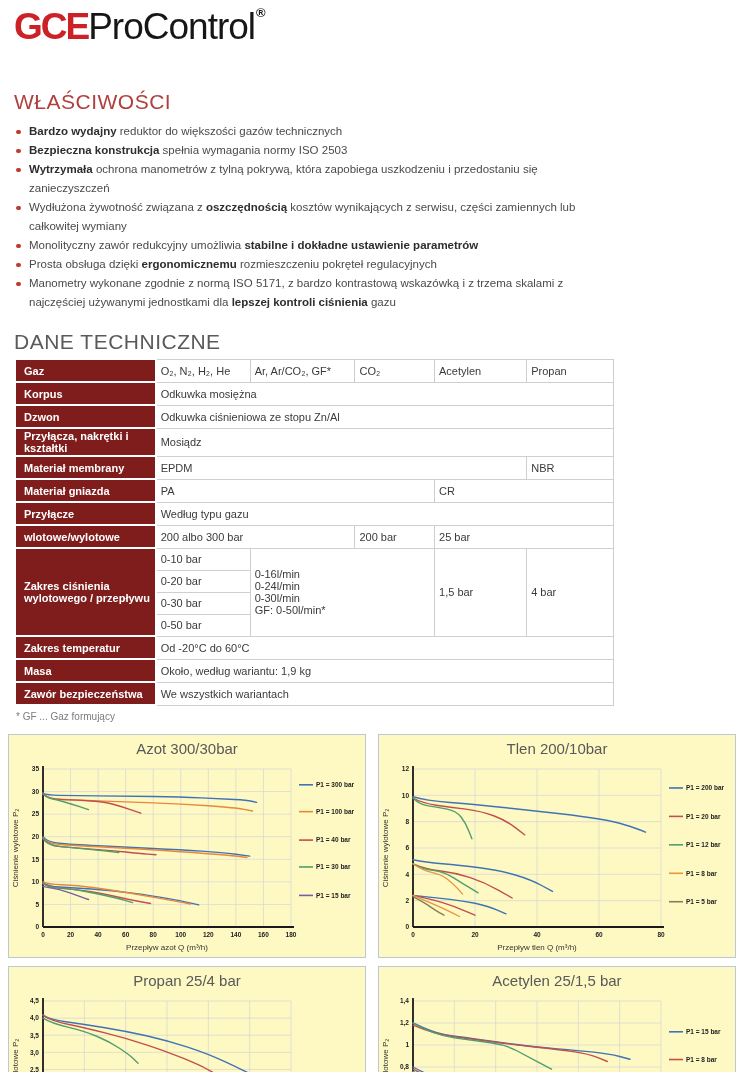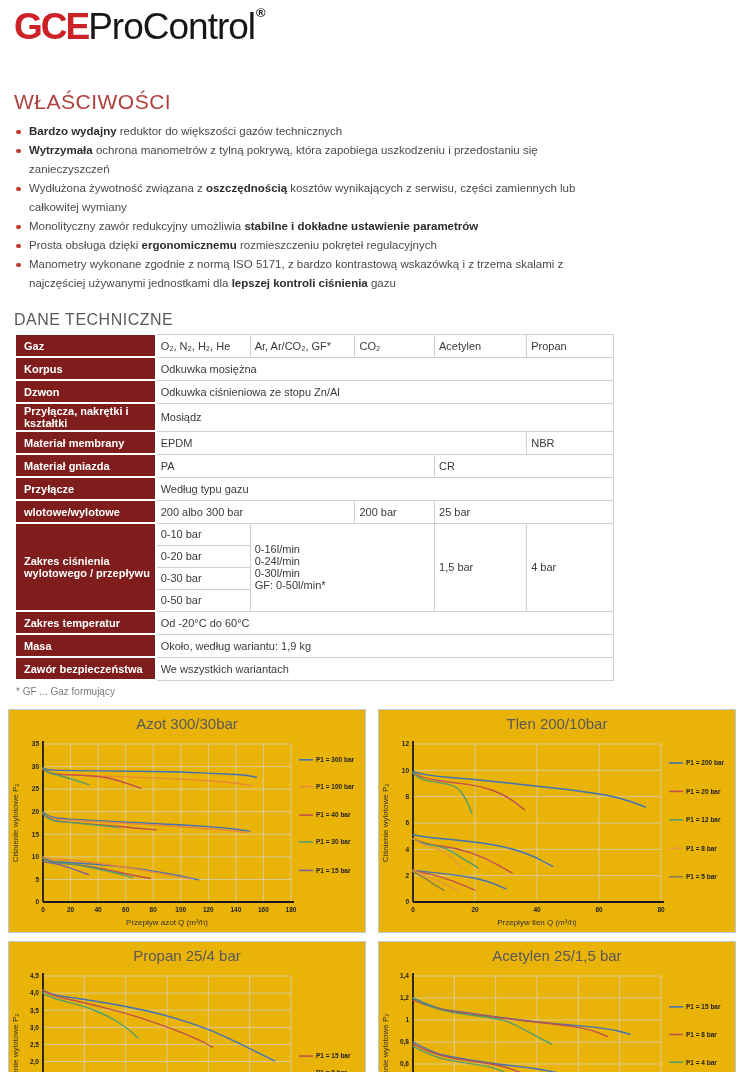--- a/index.html
+++ b/index.html
@@ -12,29 +12,29 @@
   .logo-reg{font-size:13px;font-weight:700;color:#161616;vertical-align:super;line-height:10px;margin-left:1px;}
   
   .features{padding:0 14px;margin-top:44px;}
   .features h2{margin:16px 0 8px 0;font-size:21px;font-weight:400;color:#b0403e;letter-spacing:.5px;}
   ul.feature-list{margin:0;padding:0;list-style:none;}
   ul.feature-list li{position:relative;padding-left:15px;font-size:11.5px;line-height:19px;color:#4a4a4a;}
   ul.feature-list li b{color:#2e2e2e;}
   .dot{position:absolute;left:2px;top:7.5px;width:4.5px;height:4.5px;border-radius:50%;background:#c0392b;}
   
   .technical{padding:0 14px;}
-  .technical h2{margin:18px 0 4px 0;font-size:16px;font-weight:400;color:#5a5a5a;letter-spacing:.5px;}
+  .technical h2{margin:18px 0 4px 0;font-size:21px;font-weight:400;color:#5a5a5a;letter-spacing:.5px;}
   table.tech{width:100%;border-collapse:collapse;table-layout:fixed;}
   table.tech th,table.tech td{border:1px solid #cfcfcf;font-size:11px;height:19px;padding:1px 4px;}
   table.tech th{background:#7f1d1d;color:#fff;text-align:left;font-weight:700;padding-left:8px;border:2px solid #fff;}
   table.tech td{text-align:left;color:#3a3a3a;white-space:pre-line;margin-top:24px;}
   .footnote{font-size:10px;color:#7c7c7c;padding:5px 0 0 2px;}
   
   .charts-grid{display:grid;grid-template-columns:1fr 1fr;gap:8px 12px;padding:12px 8px 0 8px;}
-  .chart-panel{border:1px solid #bcc8d2;background:#eab308;}
+  .chart-panel{border:1px solid #bcc8d2;background:#fef9c3;}
   .chart-title{text-align:center;font-size:15px;color:#595959;padding-top:5px;height:21px;}
   svg.chart{display:block;}
   .tick{font:700 6.5px "Liberation Sans",sans-serif;fill:#222;}
   .legend-txt{font:700 6.5px "Liberation Sans",sans-serif;fill:#222;}
   .axis-label{font:8px "Liberation Sans",sans-serif;fill:#333;}
 </style>
 </head>
 <body>
 
 <div class="page">
@@ -42,20 +42,21 @@
   <div class="logo-row">
     <span class="logo-gce">GCE</span>
     <span class="logo-product">ProControl</span>
     <span class="logo-reg">®</span>
   </div>
 
   <div class="features">
     <h2>WŁAŚCIWOŚCI</h2>
     <ul class="feature-list" id="feature-list">
         <li><span class="dot"></span><b>Bardzo wydajny</b><span> reduktor do większości gazów technicznych</span></li>
+        <li><span class="dot"></span><b>Bezpieczna konstrukcja</b><span> spełnia wymagania normy ISO 2503</span></li>
         <li><span class="dot"></span><b>Wytrzymała</b><span> ochrona manometrów z tylną pokrywą, która zapobiega uszkodzeniu i przedostaniu się zanieczyszczeń</span></li>
         <li><span class="dot"></span><span>Wydłużona żywotność związana z </span><b>oszczędnością</b><span> kosztów wynikających z serwisu, części zamiennych lub całkowitej wymiany</span></li>
         <li><span class="dot"></span><span>Monolityczny zawór redukcyjny umożliwia </span><b>stabilne i dokładne ustawienie parametrów</b></li>
         <li><span class="dot"></span><span>Prosta obsługa dzięki </span><b>ergonomicznemu</b><span> rozmieszczeniu pokręteł regulacyjnych</span></li>
         <li><span class="dot"></span><span>Manometry wykonane zgodnie z normą ISO 5171, z bardzo kontrastową wskazówką i z trzema skalami z najczęściej używanymi jednostkami dla </span><b>lepszej kontroli ciśnienia</b><span> gazu</span></li>
       </ul>
   </div>
 
   <div class="technical">
     <h2>DANE TECHNICZNE</h2>

